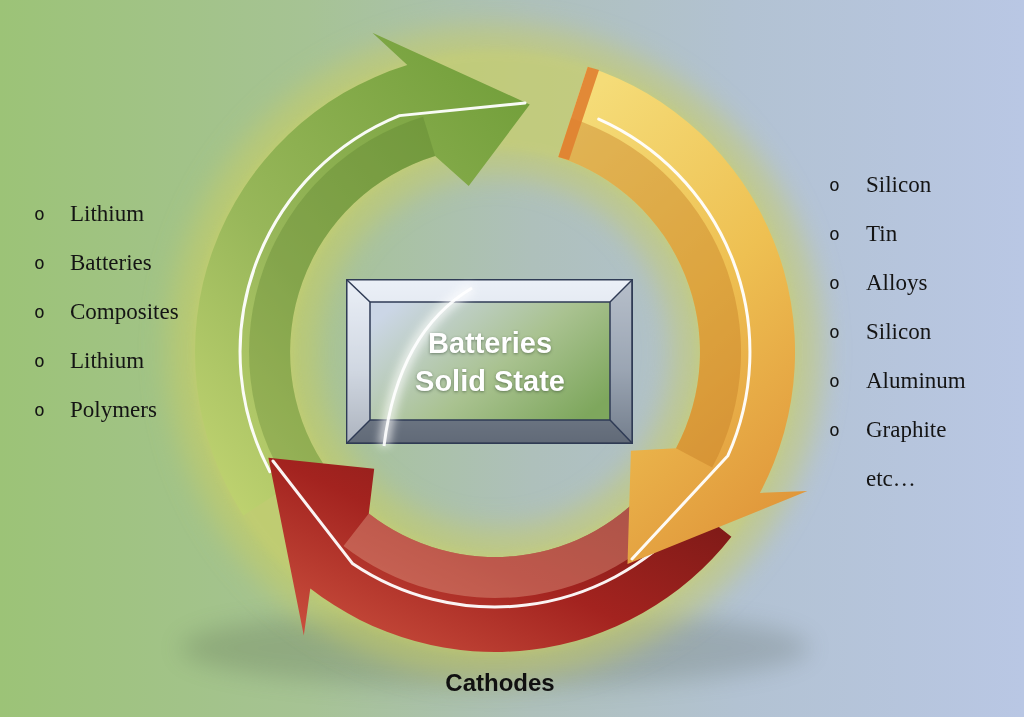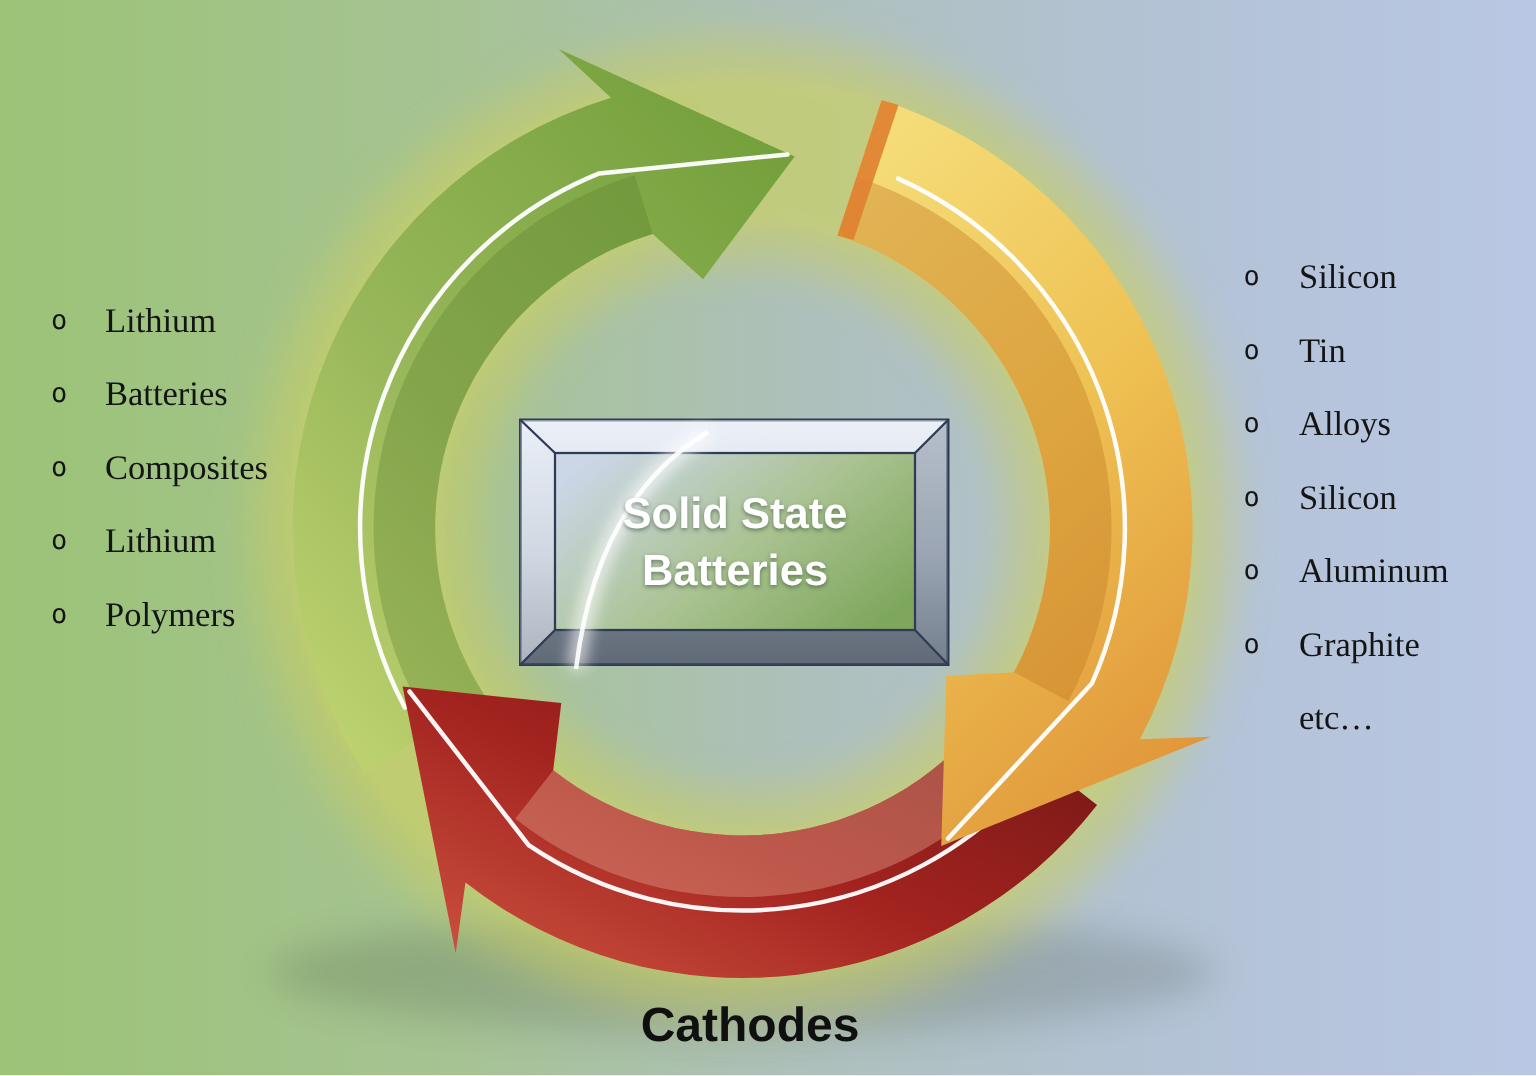--- a/index.html
+++ b/index.html
@@ -5,21 +5,21 @@
   html,body { margin:0; padding:0; }
   .stage {
     position:relative; width:1024px; height:717px; overflow:hidden;
     background:linear-gradient(90deg,#9cc377 0%,#a6c394 30%,#aec0bb 52%,#b2c2d2 72%,#b9c7e4 100%);
     font-family:"Liberation Sans",sans-serif; color:#161616;
   }
   svg.graphic { position:absolute; left:0; top:0; }
   .heading { position:absolute; font-weight:bold; font-size:28px; line-height:36px; text-align:center; color:#101010; }
   .left-heading   { left:0px;   top:88px;  width:222px; }
   .right-heading  { left:822px; top:110px; width:166px; line-height:34px; }
-  .bottom-heading { left:360px; top:666px; width:280px; font-size:32px; line-height:34px; }
+  .bottom-heading { left:360px; top:666px; width:280px; font-size:24px; line-height:34px; }
   ul.item-list { position:absolute; margin:0; padding:0; list-style:none;
     font-family:"Liberation Serif","DejaVu Serif",serif; font-size:23px; color:#141414; }
   .left-list  { left:28px;  top:189px; }
   .right-list { left:822px; top:160px; }
   ul.item-list li { height:49px; display:flex; align-items:center; }
   .bullet { font-family:"DejaVu Sans Mono",monospace; font-size:18px; flex:0 0 42px;
     box-sizing:border-box; padding-left:6px; }
   .right-list .bullet { flex:0 0 44px; padding-left:7px; }
   .etc-item .bullet { visibility:hidden; }
   .center-label { position:absolute; left:370px; top:324px; width:240px; text-align:center;
@@ -177,17 +177,17 @@
       </li>
     <li class="etc-item">
       <span class="bullet">o</span>
       <span>etc…</span>
       </li>
   </ul>
 
   <div class="heading bottom-heading">Cathodes</div>
 
   <div class="center-label">
+    <div>Batteries</div>
     <div>Solid State</div>
-    <div>Batteries</div>
   </div>
 
 </div>
 
 </body></html>

